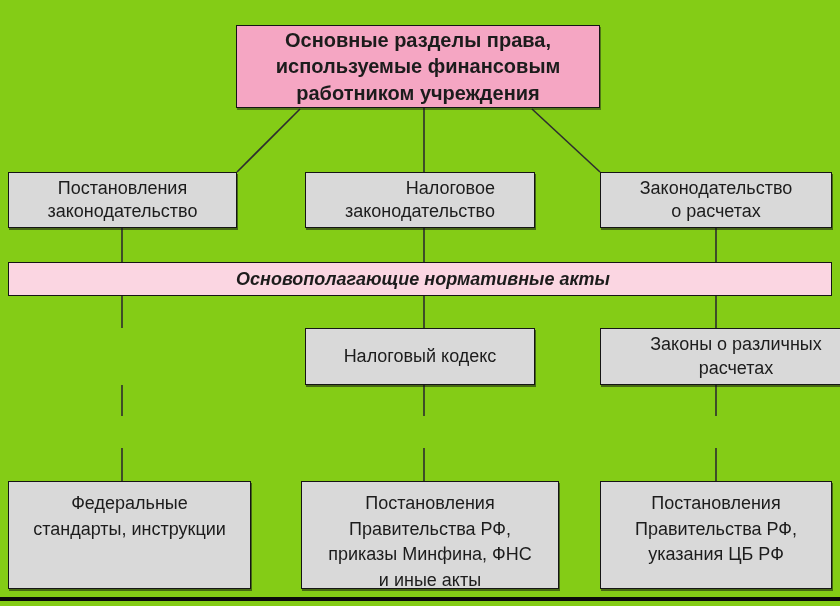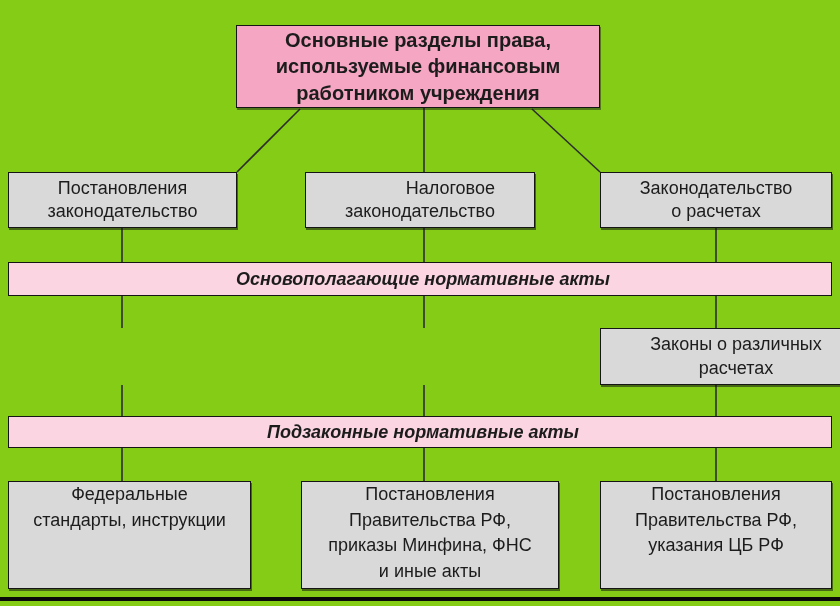--- a/index.html
+++ b/index.html
@@ -60,20 +60,21 @@
     background: var(--light-pink);
     border: 1.6px solid #151515;
     font-size: 18px;
     font-weight: bold;
     font-style: italic;
     text-align: center;
     padding-left: 6px;
   }
   .node.top-aligned {
     align-items: flex-start;
+    padding-top: 9px;
     line-height: 1.42;
   }
   .bottom-rule {
     position: absolute;
     left: 0;
     top: 597px;
     width: 840px;
     height: 4px;
     background: #0a0a0a;
   }
@@ -131,24 +132,24 @@
 
   <div class="node gray l1-left">Постановления
 законодательство</div>
   <div class="node gray l1-mid">Налоговое
 законодательство</div>
   <div class="node gray l1-right">Законодательство
 о расчетах</div>
 
   <div class="band band1">Основополагающие нормативные акты</div>
 
+  <div class="node gray l2-mid">Налоговый кодекс</div>
   <div class="node gray l2-right">Законы о различных
 расчетах</div>
 
-  <div class="band band2">Подзаконные нормативные акты</div>
 
   <div class="node gray top-aligned l3-left">Федеральные
 стандарты, инструкции</div>
   <div class="node gray top-aligned l3-mid">Постановления
 Правительства РФ,
 приказы Минфина, ФНС
 и иные акты</div>
   <div class="node gray top-aligned l3-right">Постановления
 Правительства РФ,
 указания ЦБ РФ</div>

